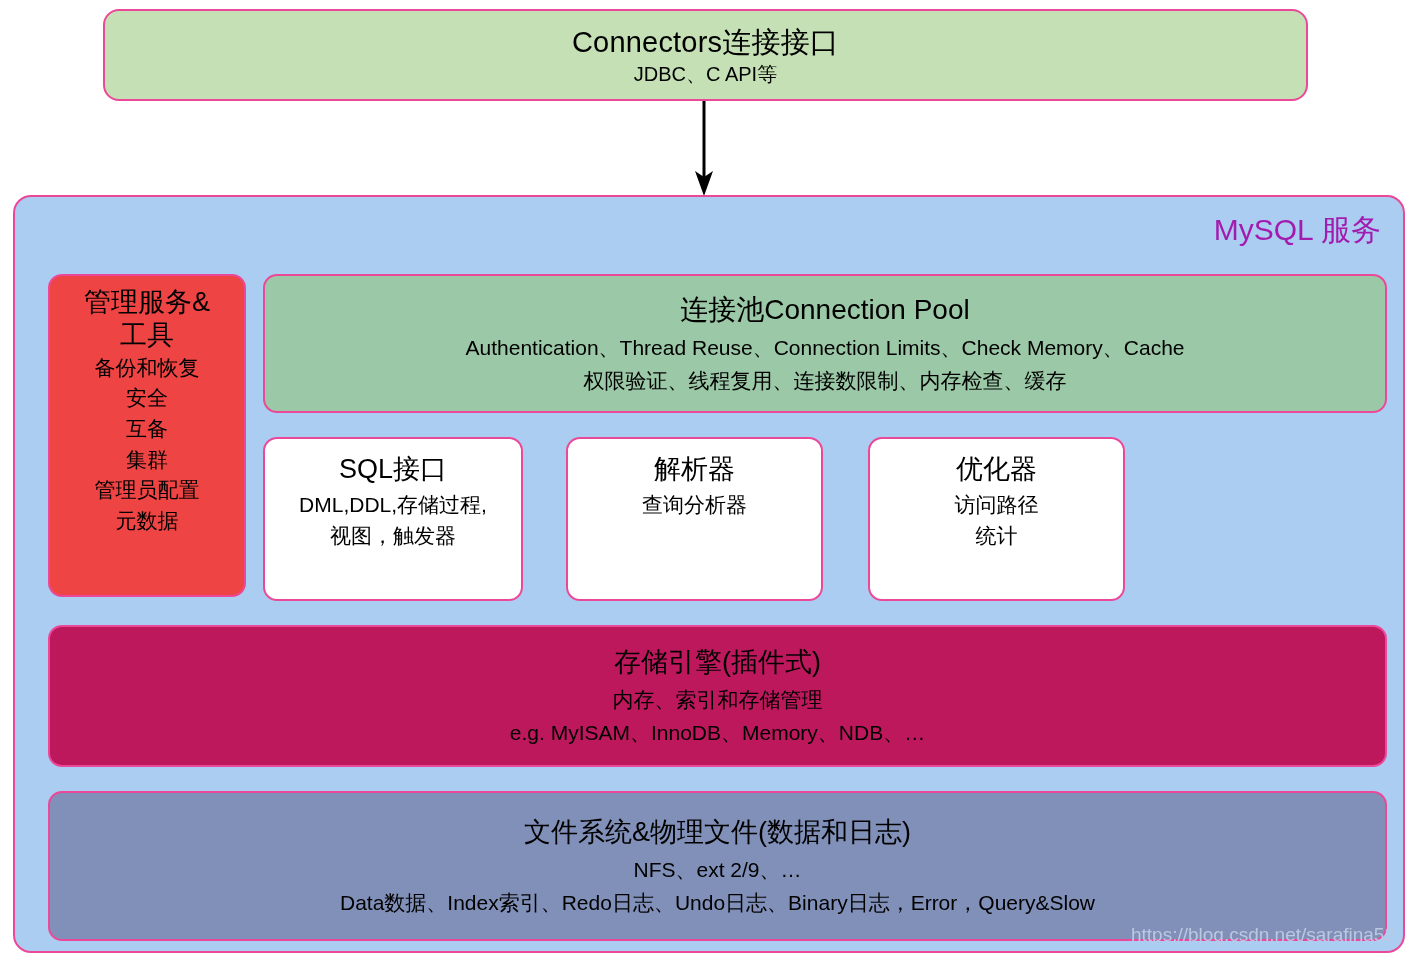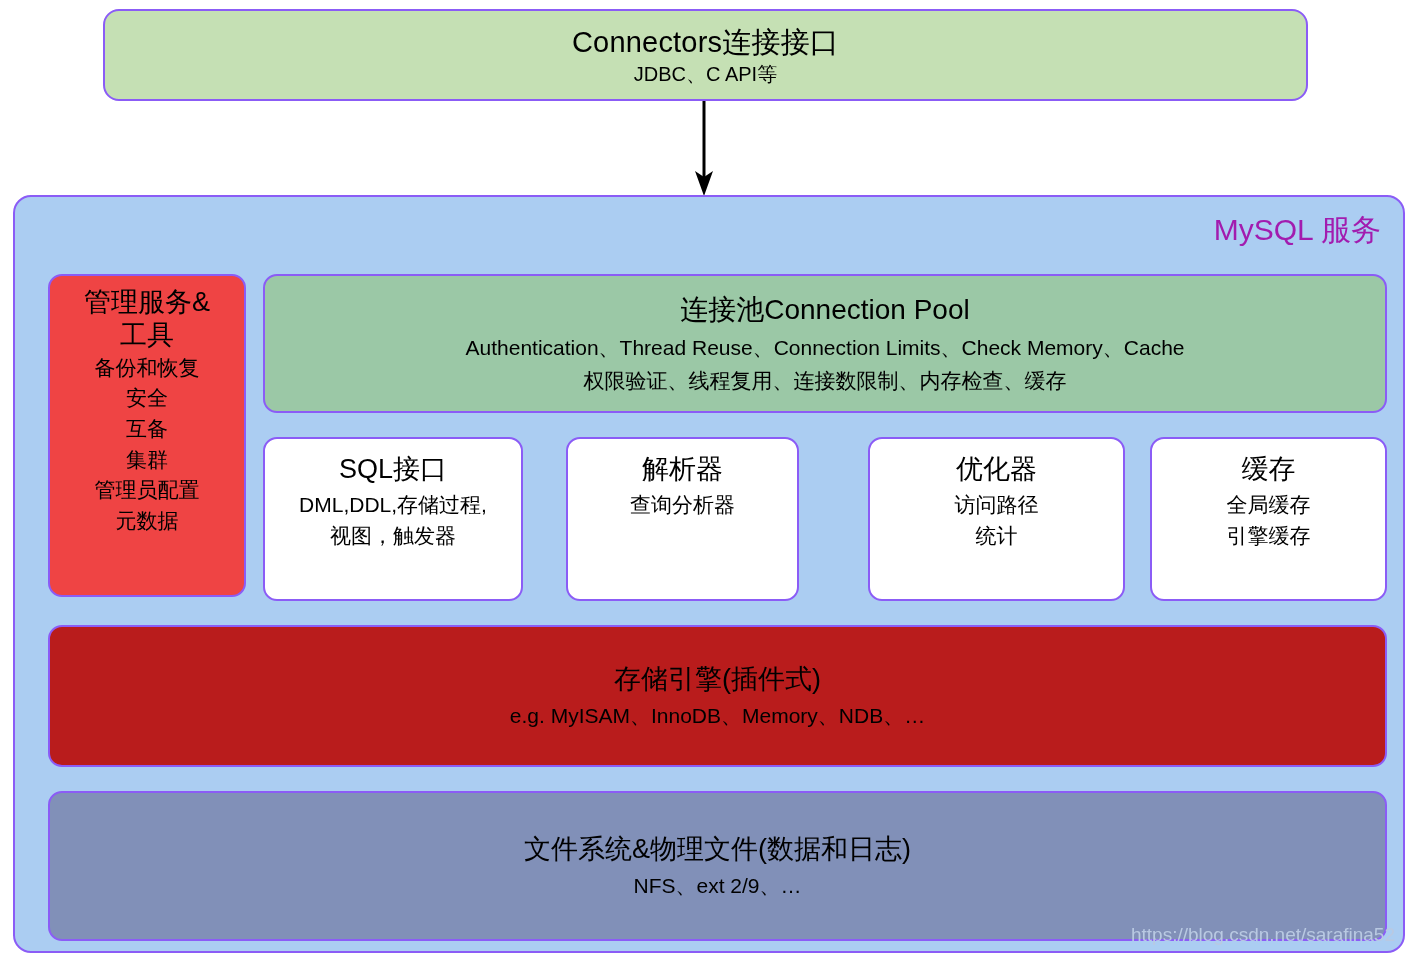--- a/index.html
+++ b/index.html
@@ -16,21 +16,21 @@
     position: relative;
     width: 1418px;
     height: 966px;
     background: #ffffff;
     overflow: hidden;
   }
 
   .box {
     position: absolute;
     box-sizing: border-box;
-    border: 2px solid #8b5cf6;
+    border: 2px solid #ec4899;
     border-radius: 14px;
     display: flex;
     flex-direction: column;
     align-items: center;
     justify-content: center;
     text-align: center;
     color: #000000;
     line-height: 1.32;
   }
 
@@ -121,31 +121,31 @@
     height: 164px;
     background: #ffffff;
     border-radius: 14px;
     justify-content: flex-start;
     padding-top: 13px;
   }
   .wbox .title { font-size: 27px; }
   .wbox .sub { font-size: 21px; margin-top: 3px; line-height: 1.34; }
 
   #box-sql      { left: 248px;  width: 260px; }
-  #box-parser   { left: 551px;  width: 233px; }
+  #box-parser   { left: 551px;  width: 257px; }
   #box-optim    { left: 853px;  width: 257px; }
   #box-cache    { left: 1135px; width: 237px; }
 
   
   #storage {
     left: 33px;
     top: 428px;
     width: 1339px;
     height: 142px;
-    background: #b91c1c;
+    background: #be185d;
     border-radius: 14px;
   }
   #storage .title { font-size: 27px; }
   #storage .sub { font-size: 21px; margin-top: 5px; }
 
   
   #filesystem {
     left: 33px;
     top: 594px;
     width: 1339px;
@@ -213,32 +213,29 @@
       <div class="title">解析器</div>
       <div class="sub">查询分析器</div>
     </div>
 
     <div class="box wbox" id="box-optim">
       <div class="title">优化器</div>
       <div class="sub">访问路径</div>
       <div class="sub">统计</div>
     </div>
 
-    <div class="box wbox" id="box-cache">
-      <div class="title">缓存</div>
-      <div class="sub">全局缓存</div>
-      <div class="sub">引擎缓存</div>
-    </div>
 
     <div class="box" id="storage">
       <div class="title">存储引擎(插件式)</div>
+      <div class="sub">内存、索引和存储管理</div>
       <div class="sub">e.g. MyISAM、InnoDB、Memory、NDB、…</div>
     </div>
 
     <div class="box" id="filesystem">
       <div class="title">文件系统&amp;物理文件(数据和日志)</div>
       <div class="sub">NFS、ext 2/9、…</div>
+      <div class="sub">Data数据、Index索引、Redo日志、Undo日志、Binary日志，Error，Query&amp;Slow</div>
     </div>
 
     <div id="watermark">https://blog.csdn.net/sarafina52</div>
   </div>
 
 </div>
 
 </body></html>

